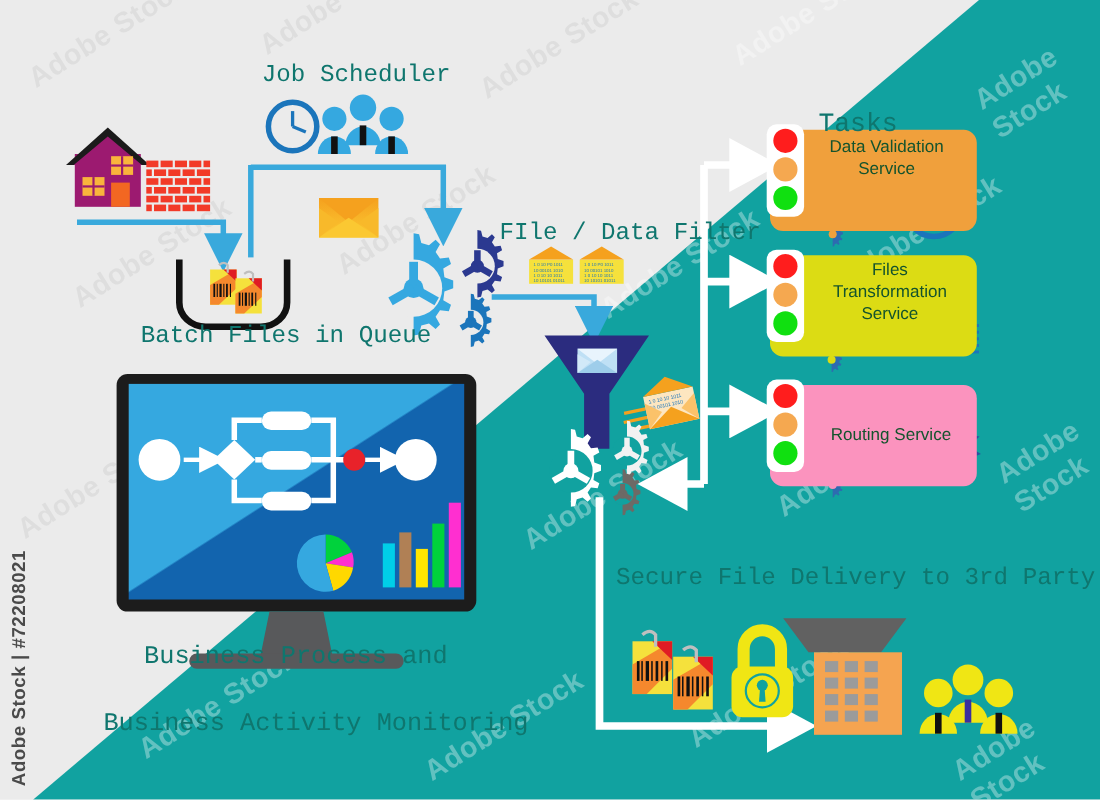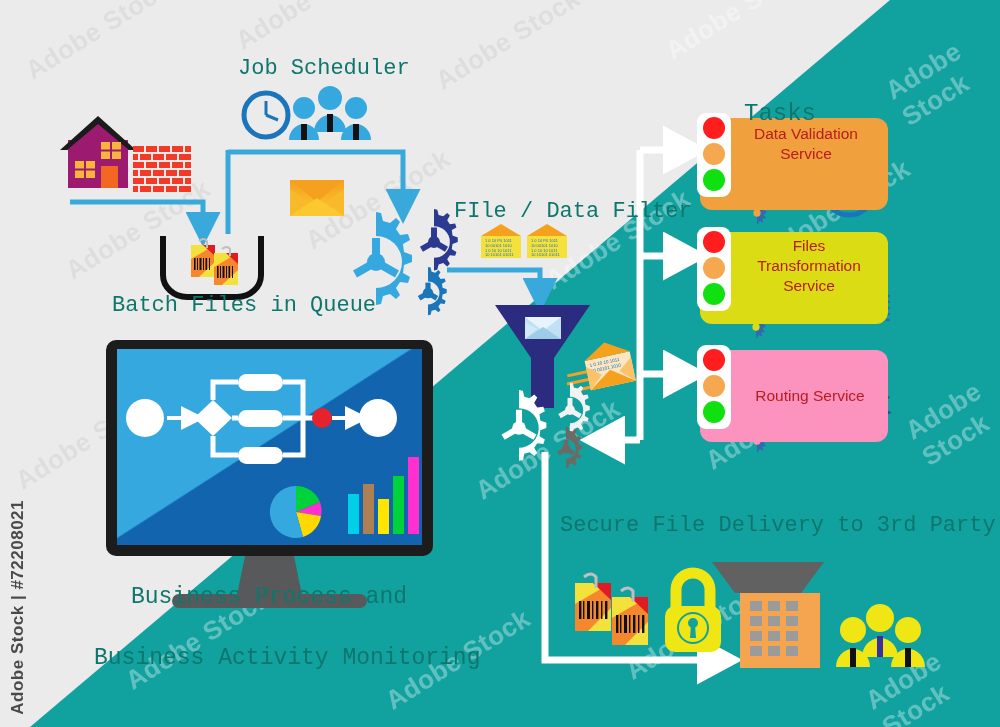--- a/index.html
+++ b/index.html
@@ -7,21 +7,21 @@
   #stage{position:relative;width:1000px;height:727px;overflow:hidden;background:#ebebeb;}
   .layer{position:absolute;left:0;top:0;width:1000px;height:727px;}
   .lbl{position:absolute;color:#0f766e;font-family:Liberation Mono, monospace;white-space:nowrap;}
   .lbl.ctr{text-align:center;}
   .wm{position:absolute;color:rgba(255,255,255,.62);font-weight:bold;font-family:"Liberation Sans", sans-serif;
       transform:rotate(-32deg);transform-origin:left top;pointer-events:none;letter-spacing:.5px;}
   .wm.dk{color:rgba(120,120,120,.20);}
   #sidewm{position:absolute;left:8px;top:500px;writing-mode:vertical-rl;transform:rotate(180deg);
      font-size:17px;font-weight:bold;color:#4a4a4a;font-family:"Liberation Sans", sans-serif;letter-spacing:.5px;}
   .svcbox{position:absolute;border-radius:12px;box-sizing:border-box;}
-  .svctext{position:absolute;color:#b91c1c;text-align:center;font-size:15.5px;line-height:20px;}
+  .svctext{position:absolute;color:#14532d;text-align:center;font-size:15.5px;line-height:20px;}
   .light{position:absolute;background:#fff;border-radius:9px;width:34px;}
   .bulb{width:22px;height:22px;border-radius:50%;margin:4px auto;}
 </style>
 </head>
 <body>
 
 <div id="stage">
 
   <svg class="layer" viewBox="0 0 1000 727">
     <rect x="0" y="0" width="1000" height="727" fill="#ebebeb"></rect>
@@ -557,21 +557,21 @@
     <div class="bulb" style="background:#ff1d1d;"></div>
     <div class="bulb" style="background:#f5a850;"></div>
     <div class="bulb" style="background:#10e010;"></div>
   </div>
   <div class="svctext" style="left:736px;top:370px;width:148px;margin-top:16px;">
     <div>Routing Service</div>
   </div>
 
   <div class="lbl ctr" style="left:238px;top:56px;font-size:22px;width:160px;">Job Scheduler</div>
 
-  <div class="lbl ctr" style="left:112px;top:293px;font-size:22px;width:200px;">Batch Files in Queue</div>
+  <div class="lbl ctr" style="left:128px;top:293px;font-size:22px;width:200px;">Batch Files in Queue</div>
 
   <div class="lbl" style="left:454px;top:199px;font-size:22px;">FIle / Data Filter</div>
 
   <div class="lbl ctr" style="left:655px;top:100px;font-size:24px;width:250px;">Tasks</div>
 
   <div class="lbl" style="left:560px;top:513px;font-size:22px;">Secure File Delivery to 3rd Party</div>
 
   <div class="lbl ctr" style="left:114px;top:584px;font-size:23px;width:310px;">Business Process and</div>
   <div class="lbl ctr" style="left:94px;top:645px;font-size:23px;width:350px;">Business Activity Monitoring</div>
 

